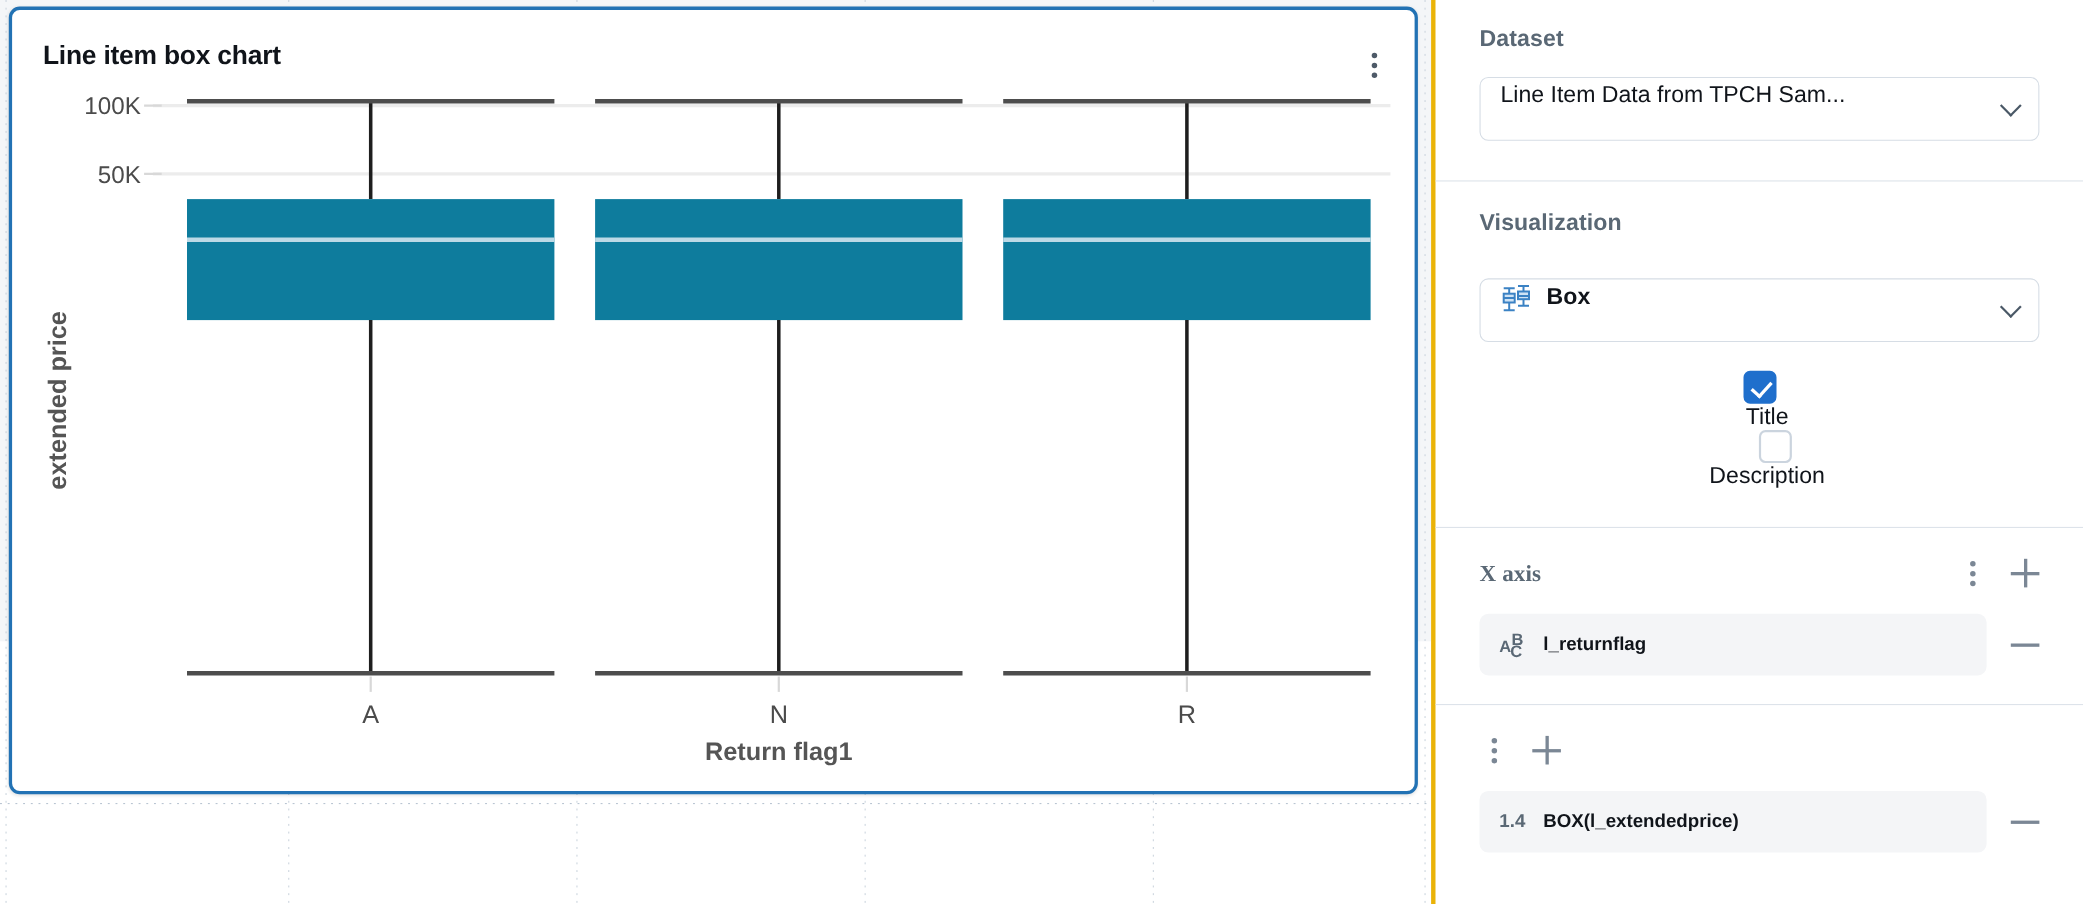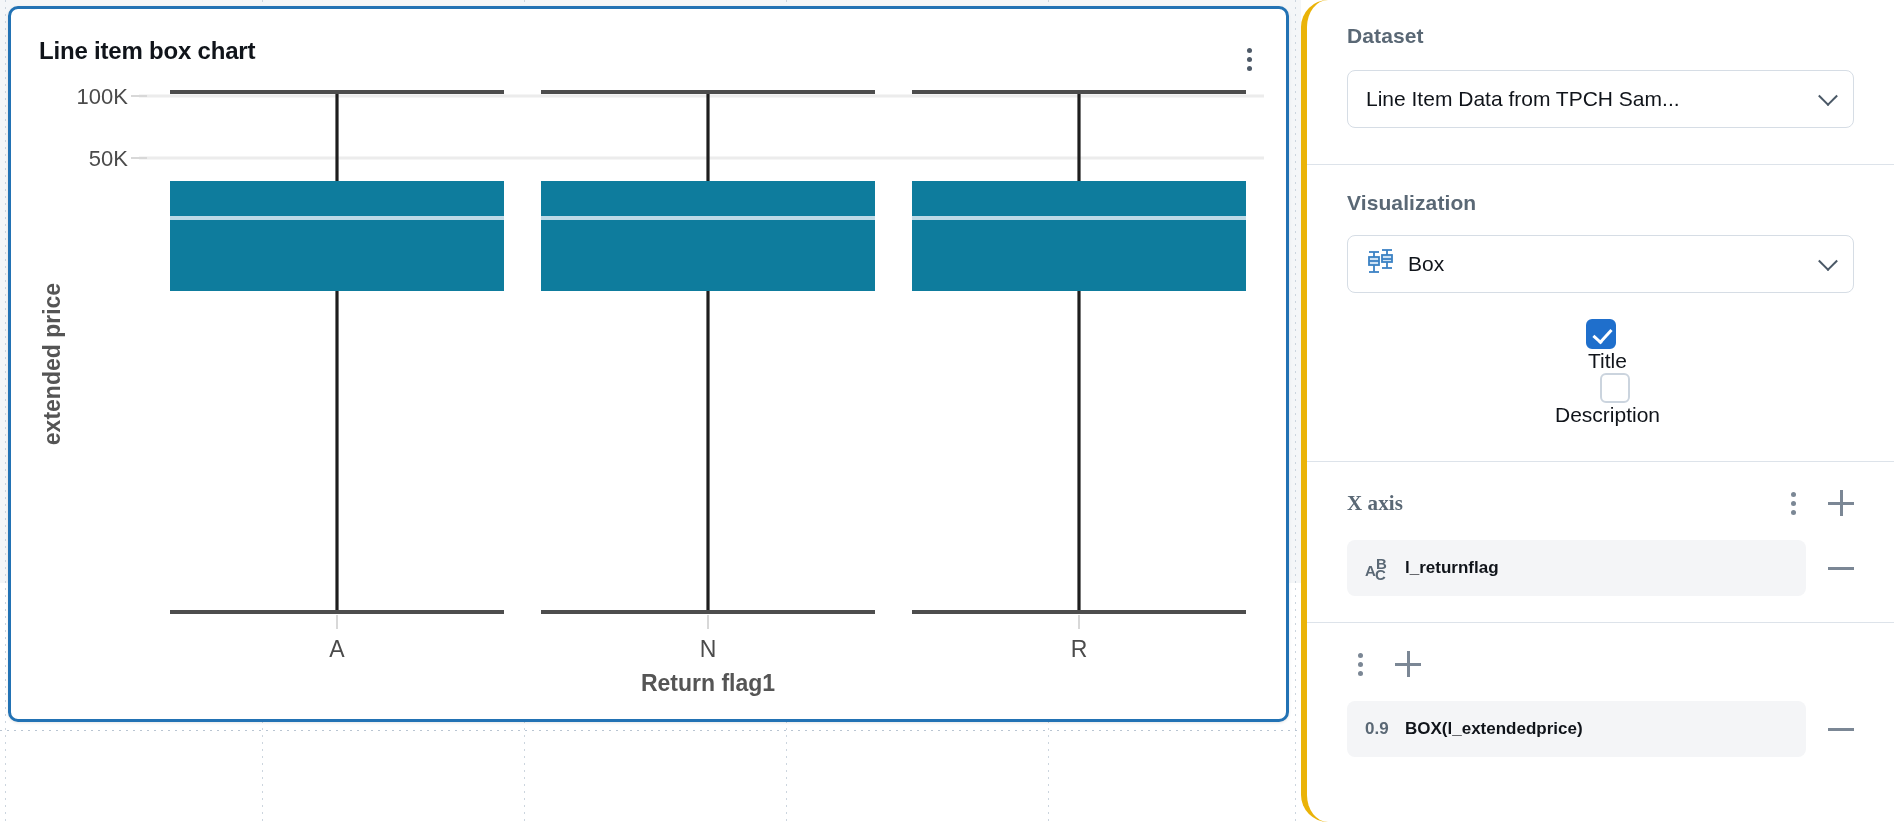--- a/index.html
+++ b/index.html
@@ -66,40 +66,39 @@
 
   
   .plot { position: absolute; left: 0; top: 0; width: 1281px; height: 716px; }
   .plot svg { display: block; }
 
   
   .panel {
     position: relative;
     width: 593px; height: 822px;
     background: #ffffff;
-    border-left: 6px solid #eab308;
+    border-left: 4px solid #eab308;
     flex: 0 0 593px;
     padding: 0 40px;
-    border-radius: 27px;
   }
   .panel-section { position: relative; }
   .section-label {
     font-size: 21px; font-weight: bold; color: #5a6875;
     letter-spacing: 0.1px;
   }
   .sep { height: 1px; background: #dde3ea; margin: 0 -40px; }
 
   .select-box {
     position: relative;
     height: 58px;
     border: 1px solid #d6dde5;
     border-radius: 8px;
     background: #ffffff;
-    display: flex; align-items: flex-end;
-    padding: 16px 18px;
+    display: flex; align-items: flex-start;
+    padding: 4px 18px;
     cursor: pointer;
   }
   .select-text {
     font-size: 21px; color: #10141a; white-space: nowrap; overflow: hidden;
   }
   .chev {
     position: absolute; right: 18px; top: 50%;
     width: 14px; height: 14px;
     border-right: 2.4px solid #4a5866; border-bottom: 2.4px solid #4a5866;
     transform: translateY(-70%) rotate(45deg);
@@ -240,21 +239,21 @@
         <div class="select-text">Line Item Data from TPCH Sam...</div>
         <span class="chev"></span>
       </div>
     </div>
 
     <div class="sep" style="margin-top:36px;"></div>
 
     <div class="panel-section" style="padding-top:26px;">
       <div class="section-label">Visualization</div>
 
-      <div class="select-box" style="margin-top:20px;">
+      <div class="select-box" style="margin-top:38px;font-weight:bold;">
         <span class="viz-icon">
           <svg width="30" height="28" viewBox="0 0 30 28">
             <g stroke="#3b82c4" stroke-width="1.8" fill="none">
               <line x1="3" y1="4" x2="13" y2="4"></line>
               <line x1="8" y1="4" x2="8" y2="9"></line>
               <rect x="3" y="9" width="10" height="8" fill="#cfe3f5" stroke="#3b82c4"></rect>
               <line x1="3" y1="13" x2="13" y2="13"></line>
               <line x1="8" y1="17" x2="8" y2="24"></line>
               <line x1="3" y1="24" x2="13" y2="24"></line>
               <line x1="16" y1="2" x2="26" y2="2"></line>
@@ -311,21 +310,21 @@
         <span class="hdr-kebab">
           <span></span>
           <span></span>
           <span></span>
         </span>
         <span class="plus"></span>
       </div>
 
       <div class="field-row" style="margin-top:22px;">
         <div class="field-pill">
-          <span class="field-type type-num">0.9</span>
+          <span class="field-type type-num">1.4</span>
           <span class="field-name">BOX(l_extendedprice)</span>
         </div>
         <span class="minus"></span>
       </div>
     </div>
 
   </div>
 </div>
 
 </body></html>

